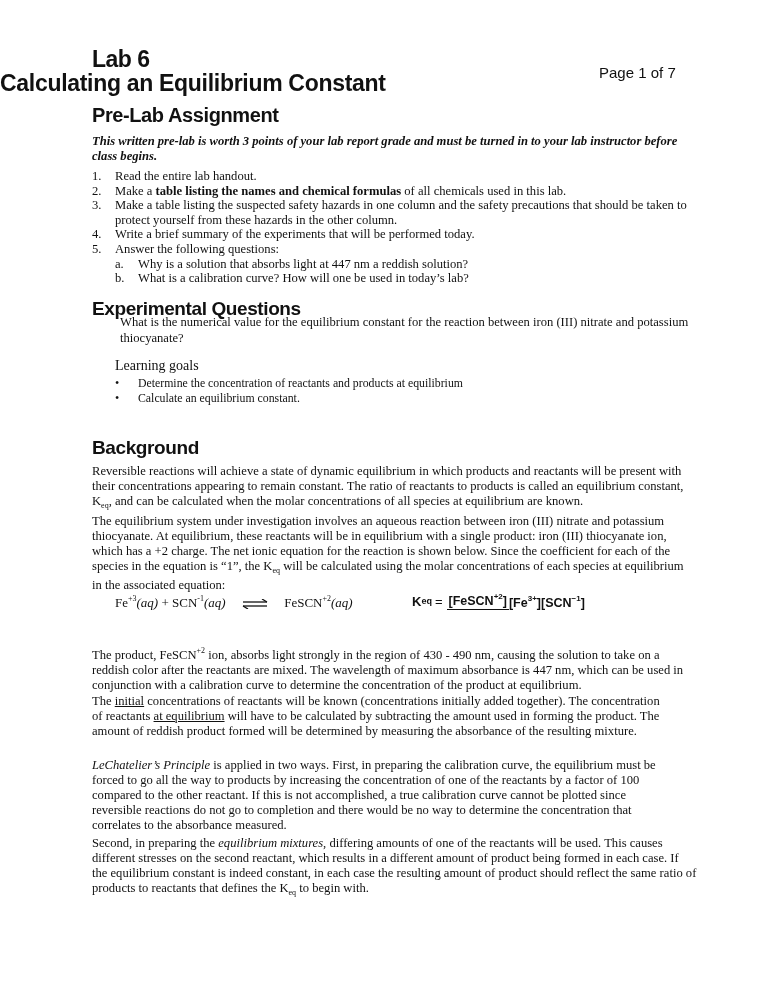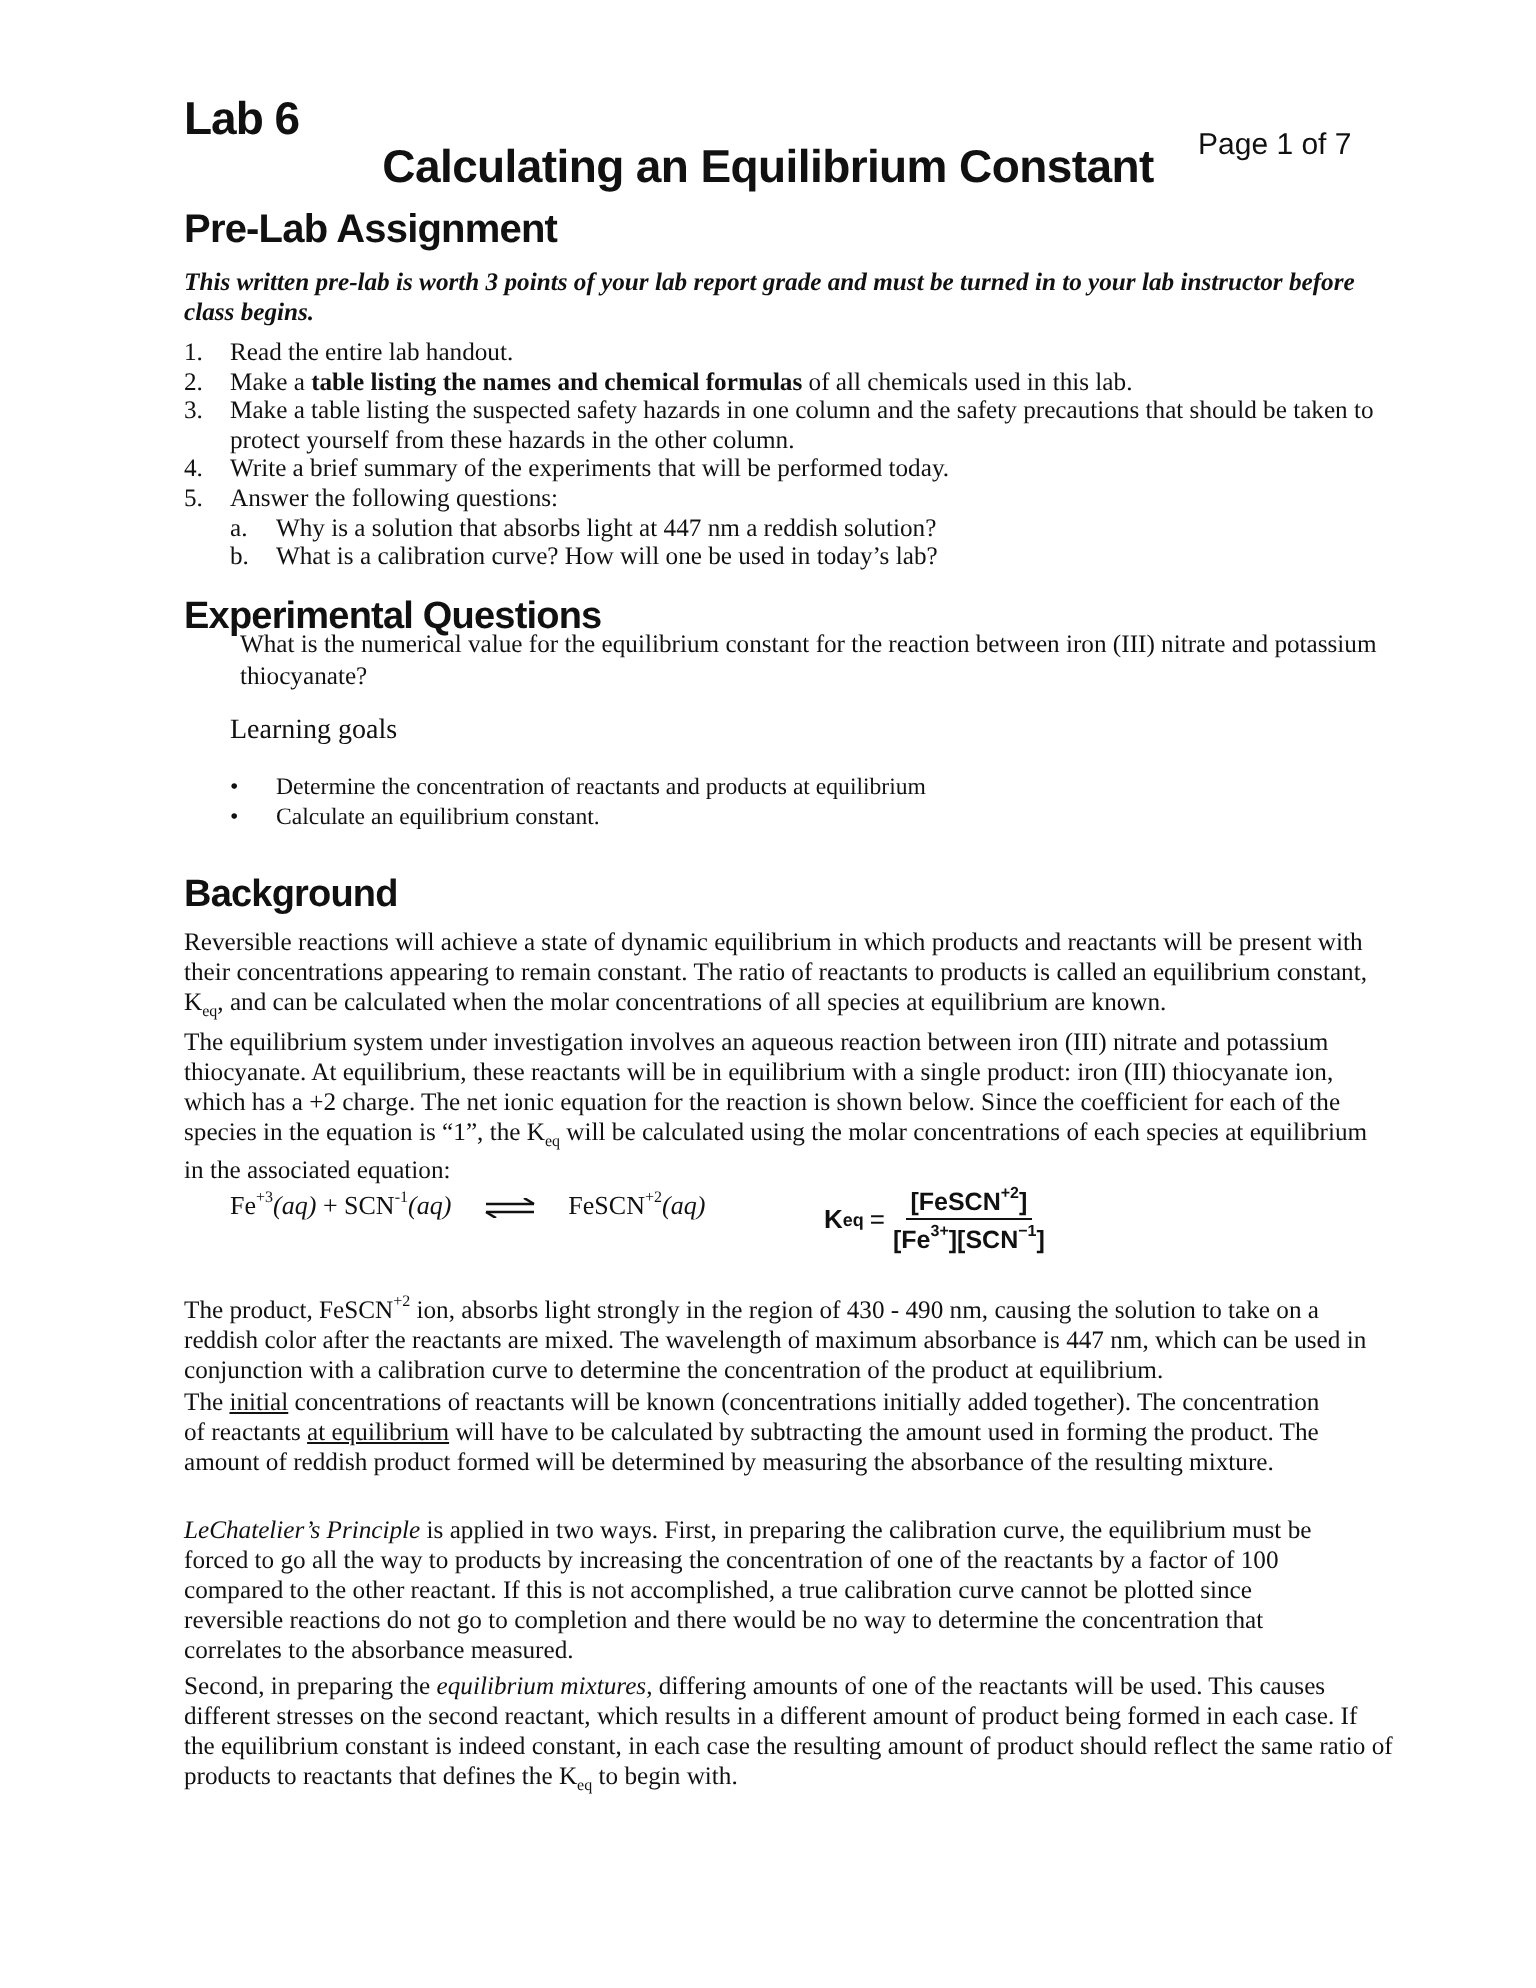--- a/index.html
+++ b/index.html
@@ -1,39 +1,39 @@
 <!DOCTYPE html>
 <html><head>
 <meta charset="utf-8">
 <style>
   html, body { margin: 0; padding: 0; background: #ffffff; }
   body { width: 768px; height: 994px; position: relative; overflow: hidden; color: #111; }
   .lab-title { position: absolute; left: 92px; top: 46px; font: bold 23px "Liberation Sans", sans-serif; letter-spacing: -0.5px; }
   .page-num { position: absolute; left: 599px; top: 64px; font: 15px "Liberation Sans", sans-serif; }
-  .main-title { position: absolute; left: 0; width: 768px; text-align: center; top: 70px; font: bold 23px "Liberation Sans", sans-serif; letter-spacing: -0.3px; }
+  .main-title { position: absolute; left: 0; width: 768px; top: 70px; font: bold 23px "Liberation Sans", sans-serif; letter-spacing: -0.3px; }
   .h2 { position: absolute; left: 92px; font: bold 19px "Liberation Sans", sans-serif; letter-spacing: -0.4px; }
   .h2.small { font-size: 20px; }
   .p { position: absolute; left: 92px; width: 600px; font: 12.6px/15px "Liberation Serif", serif; }
   .ital-b { font-style: italic; font-weight: bold; }
   ol.items { position: absolute; left: 92px; top: 169px; margin: 0; padding: 0; list-style: none; font: 12.6px/14.6px "Liberation Serif", serif; width: 600px; }
   ol.items li { position: relative; padding-left: 23px; }
   ol.items li .n { position: absolute; left: 0; }
   ol.sub { margin: 0; padding: 0; list-style: none; }
   ol.sub li { padding-left: 23px; }
   ul.goals { position: absolute; left: 115px; top: 398px; margin: 0; padding: 0; list-style: none; font: 11.8px/15px "Liberation Serif", serif; }
   ul.goals li { position: relative; padding-left: 23px; }
   ul.goals li::before { content: "\2022"; position: absolute; left: 0; font-size: 12px; }
   sub.eq { font-size: 8px; vertical-align: -3px; }
   sup.sm { font-size: 8px; vertical-align: 6px; }
   .u { text-decoration: underline; }
   .i { font-style: italic; }
   .equation { position: absolute; left: 115px; top: 594px; font: 13px "Liberation Serif", serif; }
   .arrows { display: inline-block; width: 28px; height: 10px; vertical-align: middle; margin: 0 12px; }
   .keq { position: absolute; left: 412px; top: 592px; font: bold 13px "Liberation Sans", sans-serif; display: flex; align-items: center; }
-  .frac { display: inline-flex; flex-direction: column; align-items: center; margin-left: 4px; }
+  .frac { display: inline-flex; flex-direction: row; align-items: center; margin-left: 4px; }
   .frac .num { padding: 0 2px 1px; border-bottom: 1px solid #111; font-size: 12.5px; }
   .frac .den { padding-top: 1px; font-size: 12.5px; }
 </style>
 </head>
 <body>
 
 <div>
 
   <div class="lab-title">Lab 6</div>
   <div class="page-num">Page 1 of 7</div>
@@ -51,21 +51,21 @@
       <ol class="sub">
         <li style="position:relative;"><span style="position:absolute;left:0;">a.</span><span>Why is a solution that absorbs light at 447 nm a reddish solution?</span></li>
         <li style="position:relative;"><span style="position:absolute;left:0;">b.</span><span>What is a calibration curve? How will one be used in today’s lab?</span></li>
       </ol>
     </li>
   </ol>
 
   <div class="h2" style="top:298px;">Experimental Questions</div>
   <div class="p" style="top:314px; width:590px; line-height:16px;margin-left:28px;">What is the numerical value for the equilibrium constant for the reaction between iron (III) nitrate and potassium thiocyanate?</div>
   <div class="p" style="top:358px; left:115px; font-size:14px;">Learning goals</div>
-  <ul class="goals" style="top:386px;">
+  <ul class="goals" style="top:376px;">
     <li>Determine the concentration of reactants and products at equilibrium</li>
     <li>Calculate an equilibrium constant.</li>
   </ul>
 
   <div class="h2" style="top:437px;">Background</div>
 
   <div class="p" style="top:464px; width:600px;"><span>Reversible reactions will achieve a state of dynamic equilibrium in which products and reactants will be present with their concentrations appearing to remain constant. The ratio of reactants to products is called an equilibrium constant, K</span><sub class="eq">eq</sub><span>, and can be calculated when the molar concentrations of all species at equilibrium are known.</span></div>
 
   <div class="p" style="top:514px; width:600px;"><span>The equilibrium system under investigation involves an aqueous reaction between iron (III) nitrate and potassium thiocyanate. At equilibrium, these reactants will be in equilibrium with a single product: iron (III) thiocyanate ion, which has a +2 charge. The net ionic equation for the reaction is shown below.  Since the coefficient for each of the species in the equation is “1”, the K</span><sub class="eq">eq</sub><span> will be calculated using the molar concentrations of each species at equilibrium in the associated equation:</span></div>
 

